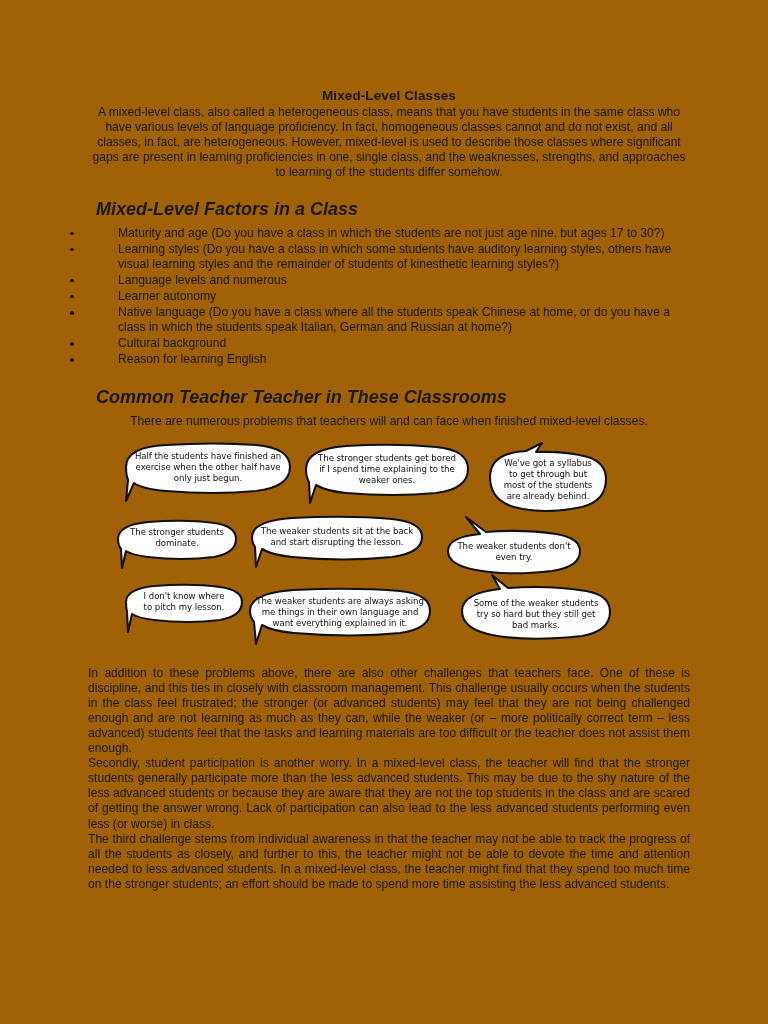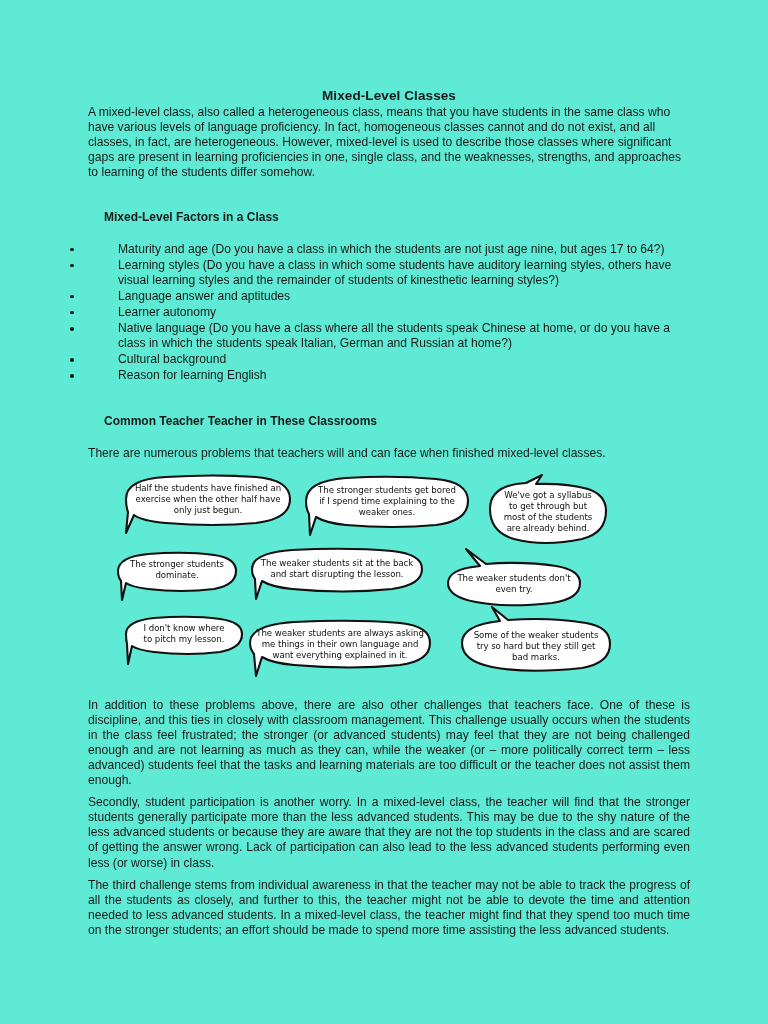--- a/index.html
+++ b/index.html
@@ -16,21 +16,21 @@
     color: #1a1a1a;
     overflow: hidden;
   }
 
   .page {
     position: absolute;
     left: 0;
     top: 0;
     width: 768px;
     height: 1024px;
-    background: #5eead4;
+    background: #a16207;
   }
 
   .content {
     position: absolute;
     left: 88px;
     top: 88px;
     width: 602px;
   }
 
   .doc-title {
@@ -38,36 +38,37 @@
     font-weight: bold;
     text-align: center;
     margin: 0 0 2px 0;
     letter-spacing: 0.1px;
   }
 
   .para {
     font-size: 12.1px;
     line-height: 15.1px;
     margin: 0;
-    text-align: left;
+    text-align: center;
   }
 
   .para.justified {
     text-align: justify;
   }
 
   .para + .para {
-    margin-top: 7px;
+    margin-top: 0;
   }
 
   .section-head {
-    font-size: 12px;
+    font-size: 18px;
     font-weight: bold;
-    margin: 16px;
+    margin: 8px;
     line-height: 15.1px;
+    font-style: italic;
   }
 
   .spacer-sm { height: 12px; }
   .spacer-md { height: 14px; }
 
   ul.factors {
     list-style: none;
     margin: 0;
     padding: 0;
   }
@@ -124,29 +125,29 @@
 
     <p class="para">A mixed-level class, also called a heterogeneous class, means that you have students in the same class who have various levels of language proficiency. In fact, homogeneous classes cannot and do not exist, and all classes, in fact, are heterogeneous. However, mixed-level is used to describe those classes where significant gaps are present in learning proficiencies in one, single class, and the weaknesses, strengths, and approaches to learning of the students differ somehow.</p>
 
     <div class="spacer-md"></div>
 
     <h2 class="section-head">Mixed-Level Factors in a Class</h2>
 
     <ul class="factors">
       <li>
         <span class="bullet-dot"></span>
-        <span>Maturity and age (Do you have a class in which the students are not just age nine, but ages 17 to 64?)</span>
+        <span>Maturity and age (Do you have a class in which the students are not just age nine, but ages 17 to 30?)</span>
       </li>
       <li>
         <span class="bullet-dot"></span>
         <span>Learning styles (Do you have a class in which some students have auditory learning styles, others have visual learning styles and the remainder of students of kinesthetic learning styles?)</span>
       </li>
       <li>
         <span class="bullet-dot"></span>
-        <span>Language answer and aptitudes</span>
+        <span>Language levels and numerous</span>
       </li>
       <li>
         <span class="bullet-dot"></span>
         <span>Learner autonomy</span>
       </li>
       <li>
         <span class="bullet-dot"></span>
         <span>Native language (Do you have a class where all the students speak Chinese at home, or do you have a class in which the students speak Italian, German and Russian at home?)</span>
       </li>
       <li>

